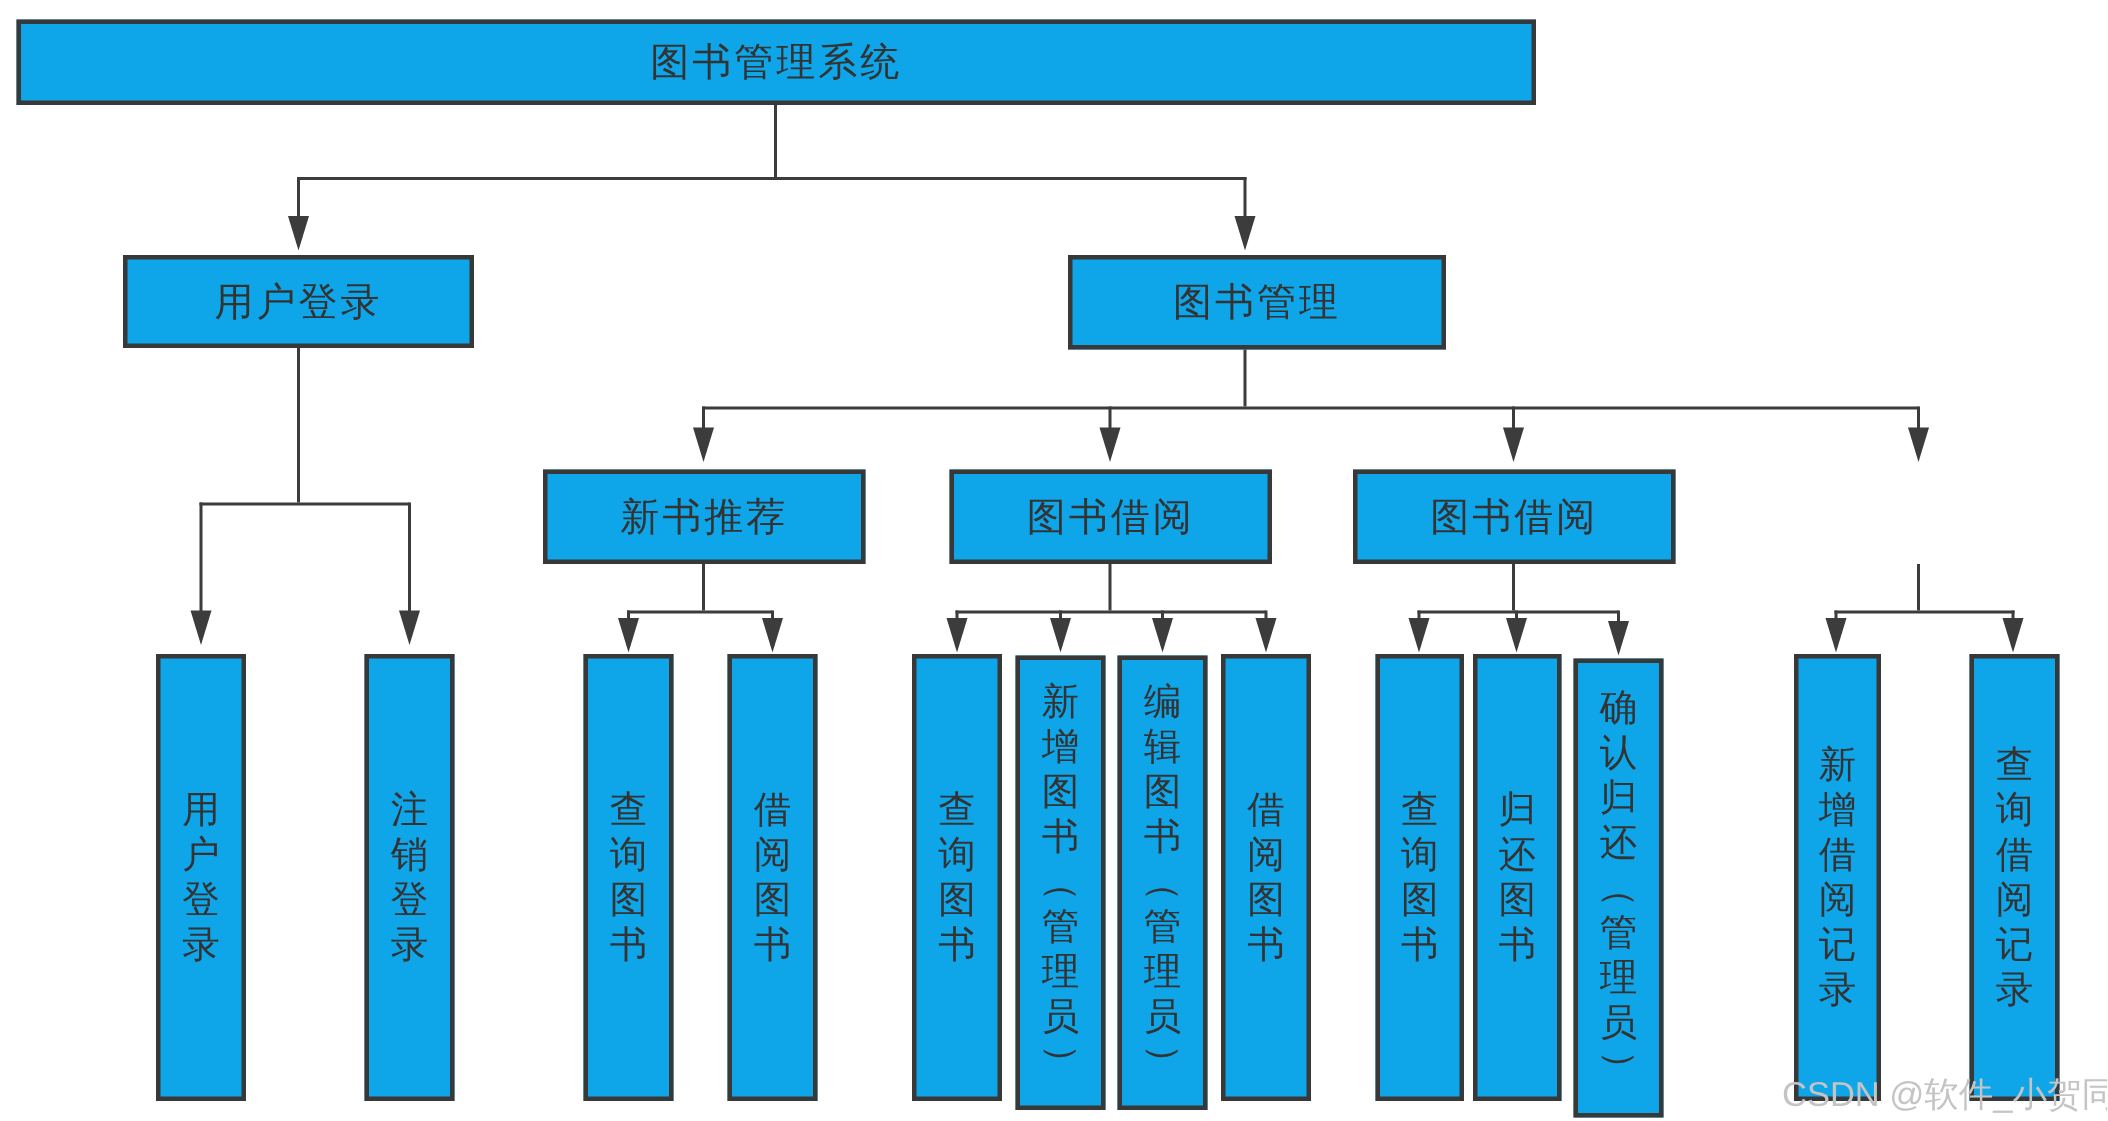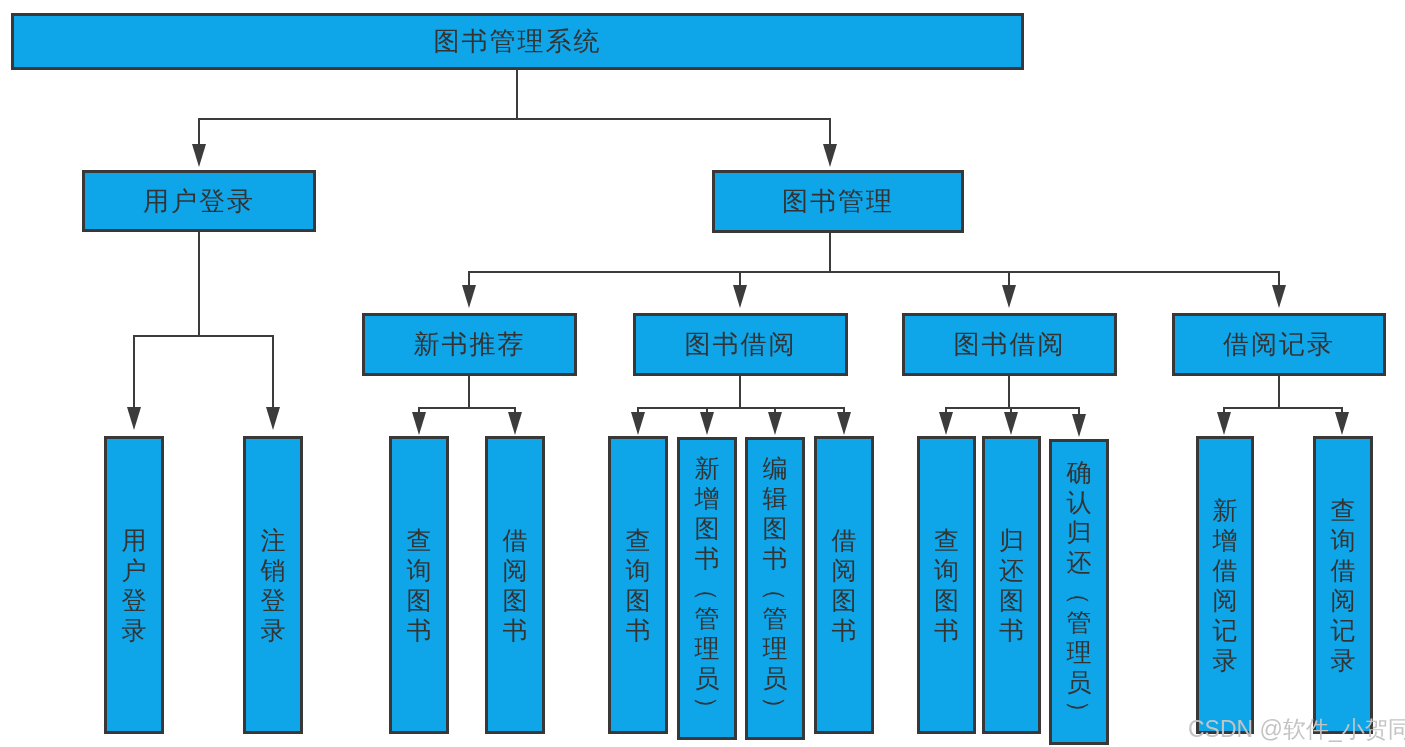--- a/index.html
+++ b/index.html
@@ -111,23 +111,20 @@
 
   <div class="box" style="left:362px;top:313px;width:215px;height:63px;">
     <span class="lbl">新书推荐</span>
   </div>
   <div class="box" style="left:633px;top:313px;width:215px;height:63px;">
     <span class="lbl">图书借阅</span>
   </div>
   <div class="box" style="left:902px;top:313px;width:215px;height:63px;">
     <span class="lbl">图书借阅</span>
   </div>
-  <div class="box" style="left:1172px;top:313px;width:214px;height:63px;">
-    <span class="lbl">借阅记录</span>
-  </div>
 
   <div class="vline" style="left:468px;top:376px;height:31px;"></div>
   <div class="hline" style="left:418px;top:407px;width:97px;"></div>
   <div class="vline" style="left:418px;top:407px;height:7px;"></div>
   <div class="arrow" style="left:412px;top:412px;"></div>
   <div class="vline" style="left:514px;top:407px;height:7px;"></div>
   <div class="arrow" style="left:508px;top:412px;"></div>
 
   <div class="vline" style="left:739px;top:376px;height:31px;"></div>
   <div class="hline" style="left:637px;top:407px;width:207px;"></div>

